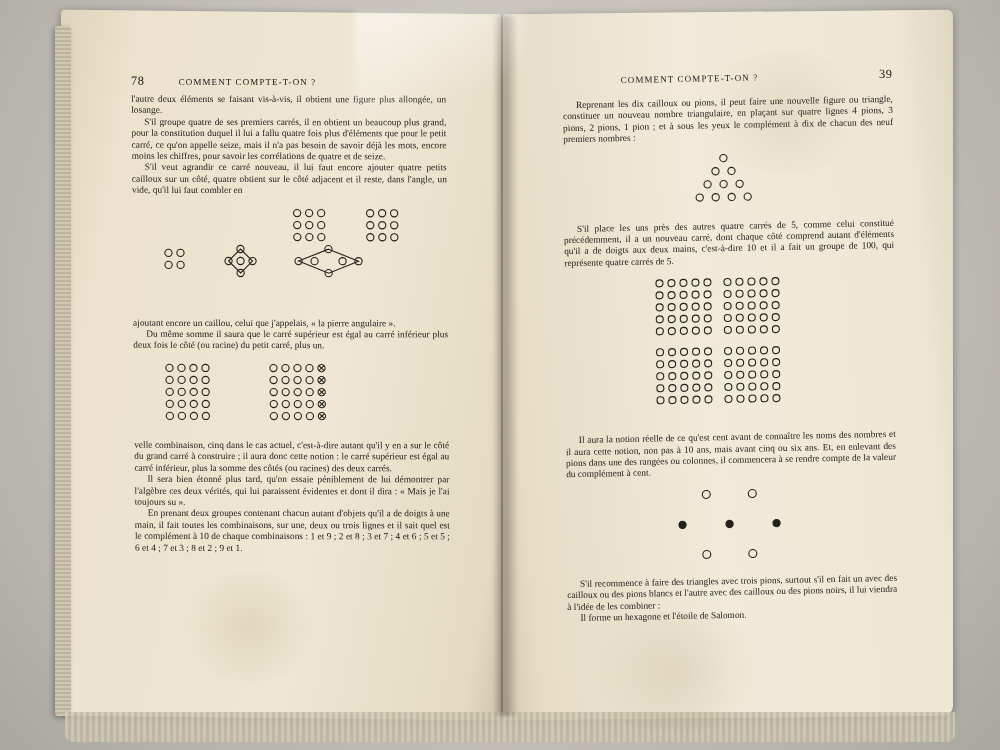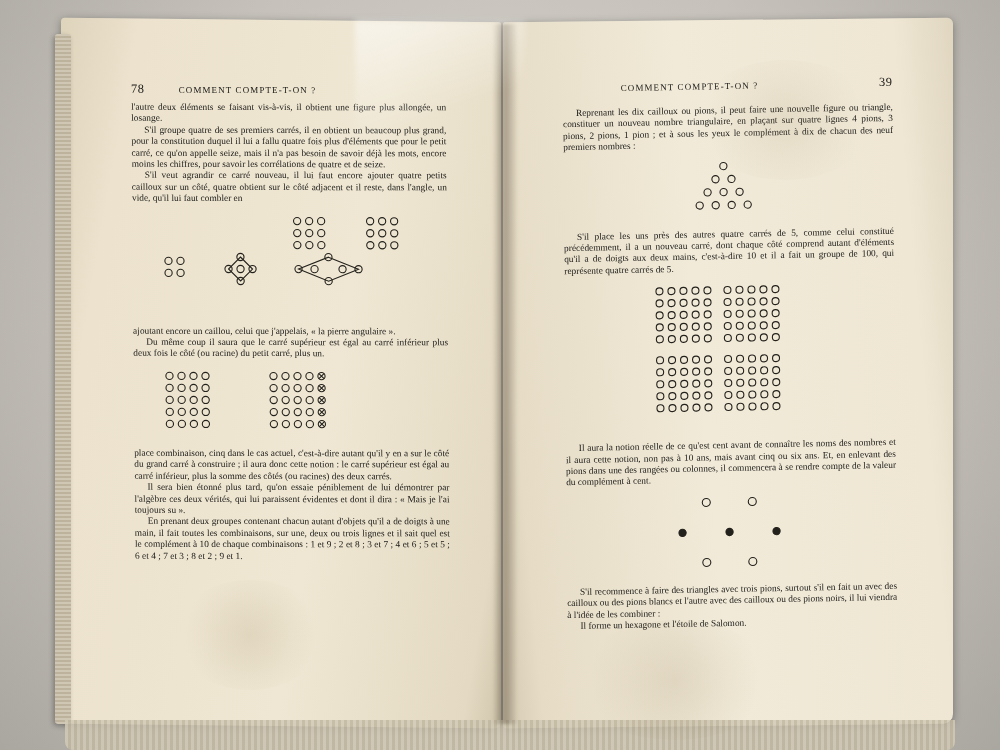--- a/index.html
+++ b/index.html
@@ -6,21 +6,21 @@
   body{
     width:1000px;height:750px;overflow:hidden;
     background:#bfbcb7;
     font-family:"Liberation Serif", serif;
   }
   .scene{position:relative;width:1000px;height:750px;
     background:
       radial-gradient(circle at 50% 40%, #d8d4cd 0%, #c6c2bb 55%, #aaa6a0 100%);
   }
   
-  .book{position:absolute;left:55px;top:20px;width:905px;height:726px;}
+  .book{position:absolute;left:55px;top:12px;width:905px;height:726px;}
   .page{
     position:absolute;top:0;
     background:#ece3cf;
     box-shadow:0 2px 9px rgba(0,0,0,.35);
   }
   .page-left{
     left:6px;width:440px;height:706px;
     background:linear-gradient(100deg,#ded3bb 0%, #ece2cd 14%, #efe7d3 60%, #e4dac3 93%, #cfc4ab 100%);
     transform:skewY(0.6deg);
     border-radius:4px 2px 6px 12px;
@@ -147,21 +147,21 @@
                 <circle cx="182" cy="56" r="3.6"></circle>
                   <circle cx="210" cy="56" r="3.6"></circle>
                 <path d="M196 44 L226 56 L196 68 L166 56 Z"></path>
               </g>
             </g>
           </svg>
         </div>
 
         <div class="body">
           <p class="noind">ajoutant encore un caillou, celui que j'appelais, « la pierre angulaire ».</p>
-          <p>Du même coup il saura que le carré supérieur est égal au carré inférieur plus deux fois le côté (ou racine) du petit carré, plus un.</p>
+          <p>Du même somme il saura que le carré supérieur est égal au carré inférieur plus deux fois le côté (ou racine) du petit carré, plus un.</p>
         </div>
 
         <div class="fig">
           <svg width="300" height="72" viewBox="0 0 300 72">
             <g fill="none" stroke="#23211c" stroke-width="1.1">
 
               <g>
                 <circle cx="36" cy="8" r="3.6"></circle>
                   <circle cx="48" cy="8" r="3.6"></circle>
                   <circle cx="60" cy="8" r="3.6"></circle>
@@ -216,21 +216,21 @@
                     <path d="M185.2 41.2 L190.8 46.8 M190.8 41.2 L185.2 46.8"></path>
                   <circle cx="188" cy="56" r="3.6"></circle>
                     <path d="M185.2 53.2 L190.8 58.8 M190.8 53.2 L185.2 58.8"></path>
                 </g>
               </g>
             </g>
           </svg>
         </div>
 
         <div class="body">
-          <p class="noind">place combinaison, cinq dans le cas actuel, c'est-à-dire autant qu'il y en a sur le côté du grand carré à construire ; il aura donc cette notion : le carré supérieur est égal au carré inférieur, plus la somme des côtés (ou racines) des deux carrés.</p>
+          <p class="noind">velle combinaison, cinq dans le cas actuel, c'est-à-dire autant qu'il y en a sur le côté du grand carré à construire ; il aura donc cette notion : le carré supérieur est égal au carré inférieur, plus la somme des côtés (ou racines) des deux carrés.</p>
           <p>Il sera bien étonné plus tard, qu'on essaie péniblement de lui démontrer par l'algèbre ces deux vérités, qui lui paraissent évidentes et dont il dira : « Mais je l'ai toujours su ».</p>
           <p>En prenant deux groupes contenant chacun autant d'objets qu'il a de doigts à une main, il fait toutes les combinaisons, sur une, deux ou trois lignes et il sait quel est le complément à 10 de chaque combinaisons : 1 et 9 ; 2 et 8 ; 3 et 7 ; 4 et 6 ; 5 et 5 ; 6 et 4 ; 7 et 3 ; 8 et 2 ; 9 et 1.</p>
         </div>
 
       </div>
     </div>
 
     <div class="page page-right">
       <div class="col col-right rot">
 

